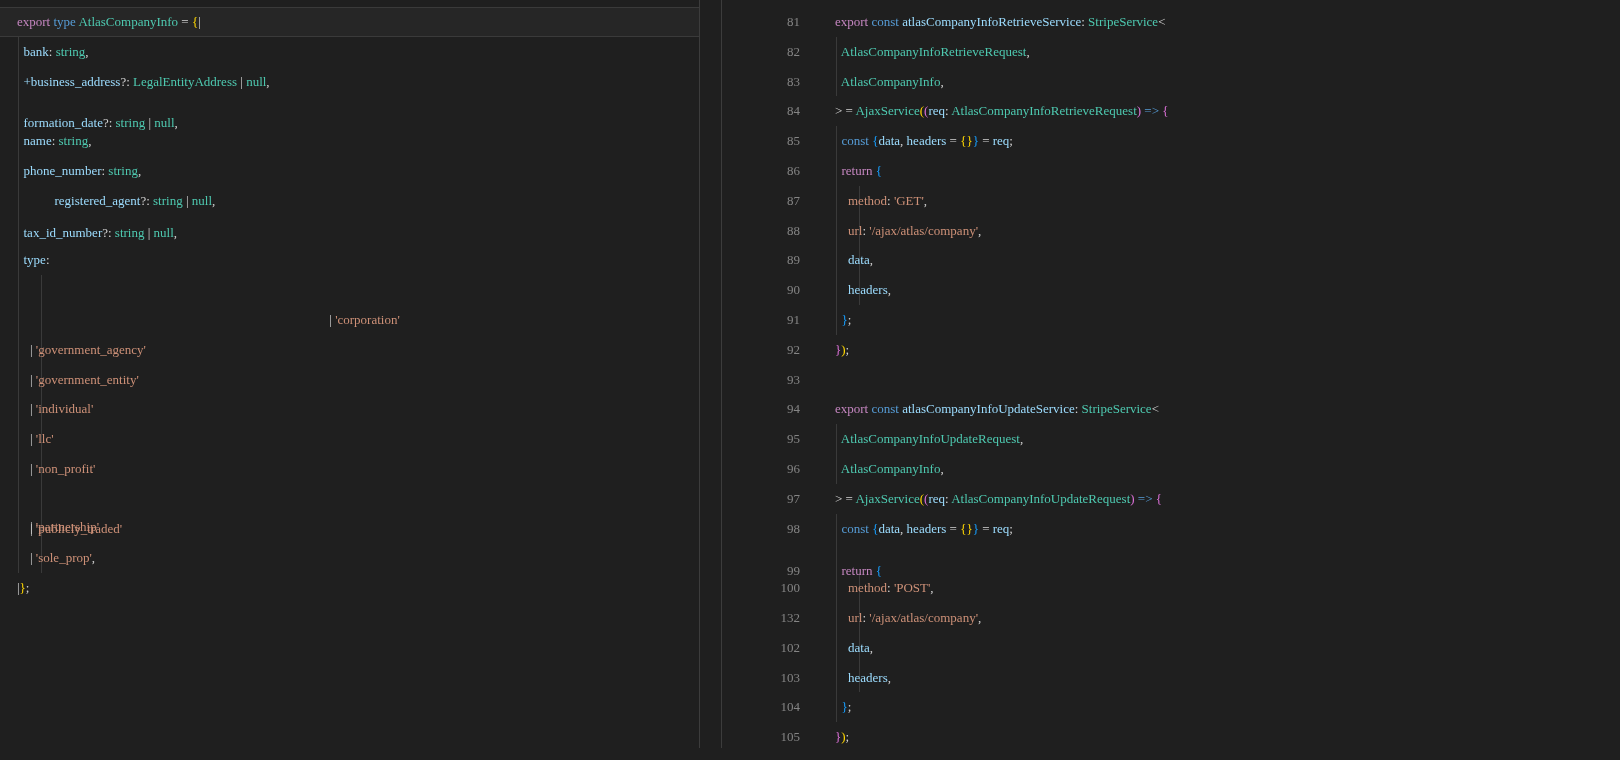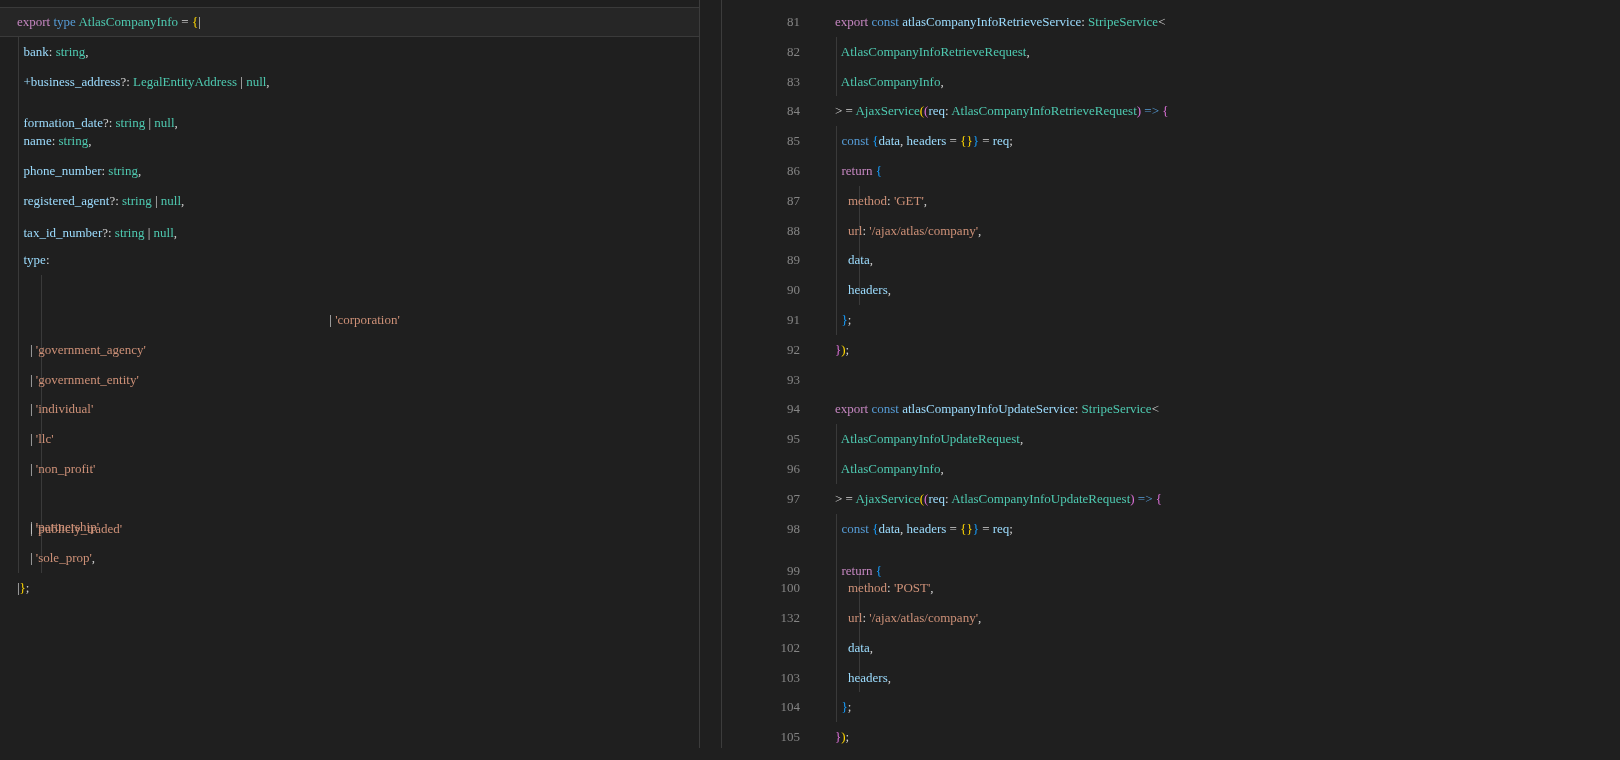--- a/index.html
+++ b/index.html
@@ -34,21 +34,21 @@
   <div class="pane left" id="left-pane">
       <div class="line-highlight" style="top: 7px; left: 0px; right: 0px;"></div>
       <div class="indent-guide" style="left: 18px; top: 36.8px; height: 536.4px;"></div>
       <div class="indent-guide" style="left: 40.8779px; top: 275.2px; height: 298px;"></div>
       <div class="row" style="top: 7px;"><span class="code"><span class="tok-kc">export</span><span class="tok-p"> </span><span class="tok-kb">type</span><span class="tok-p"> </span><span class="tok-ty">AtlasCompanyInfo</span><span class="tok-p"> = </span><span class="tok-b1">{</span><span class="tok-p">|</span></span></div>
       <div class="row" style="top: 36.8px;"><span class="code"><span class="tok-p">  </span><span class="tok-id">bank</span><span class="tok-p">: </span><span class="tok-ty">string</span><span class="tok-p">,</span></span></div>
       <div class="row" style="top: 66.6px;"><span class="code"><span class="tok-p">  </span><span class="tok-id">+business_address</span><span class="tok-p">?: </span><span class="tok-ty">LegalEntityAddress</span><span class="tok-p"> | </span><span class="tok-ty">null</span><span class="tok-p">,</span></span></div>
       <div class="row" style="top: 108px;"><span class="code"><span class="tok-p">  </span><span class="tok-id">formation_date</span><span class="tok-p">?: </span><span class="tok-ty">string</span><span class="tok-p"> | </span><span class="tok-ty">null</span><span class="tok-p">,</span></span></div>
       <div class="row" style="top: 126.2px;"><span class="code"><span class="tok-p">  </span><span class="tok-id">name</span><span class="tok-p">: </span><span class="tok-ty">string</span><span class="tok-p">,</span></span></div>
       <div class="row" style="top: 156px;"><span class="code"><span class="tok-p">  </span><span class="tok-id">phone_number</span><span class="tok-p">: </span><span class="tok-ty">string</span><span class="tok-p">,</span></span></div>
-      <div class="row" style="top: 185.8px;"><span class="code"><span class="tok-p">  </span><span class="tok-id">registered_agent</span><span class="tok-p">?: </span><span class="tok-ty">string</span><span class="tok-p"> | </span><span class="tok-ty">null</span><span class="tok-p">,</span></span></div>
+      <div class="row" style="top: 185.8px; padding-left: 31px;"><span class="code"><span class="tok-p">  </span><span class="tok-id">registered_agent</span><span class="tok-p">?: </span><span class="tok-ty">string</span><span class="tok-p"> | </span><span class="tok-ty">null</span><span class="tok-p">,</span></span></div>
       <div class="row" style="top: 218px;"><span class="code"><span class="tok-p">  </span><span class="tok-id">tax_id_number</span><span class="tok-p">?: </span><span class="tok-ty">string</span><span class="tok-p"> | </span><span class="tok-ty">null</span><span class="tok-p">,</span></span></div>
       <div class="row" style="top: 245.4px;"><span class="code"><span class="tok-p">  </span><span class="tok-id">type</span><span class="tok-p">:</span></span></div>
       <div class="row" style="top: 305px; text-align: center;"><span class="code"><span class="tok-p">    | </span><span class="tok-st">'corporation'</span></span></div>
       <div class="row" style="top: 334.8px;"><span class="code"><span class="tok-p">    | </span><span class="tok-st">'government_agency'</span></span></div>
       <div class="row" style="top: 364.6px;"><span class="code"><span class="tok-p">    | </span><span class="tok-st">'government_entity'</span></span></div>
       <div class="row" style="top: 394.4px;"><span class="code"><span class="tok-p">    | </span><span class="tok-st">'individual'</span></span></div>
       <div class="row" style="top: 424.2px;"><span class="code"><span class="tok-p">    | </span><span class="tok-st">'llc'</span></span></div>
       <div class="row" style="top: 454px;"><span class="code"><span class="tok-p">    | </span><span class="tok-st">'non_profit'</span></span></div>
       <div class="row" style="top: 512px;"><span class="code"><span class="tok-p">    | </span><span class="tok-st">'partnership'</span></span></div>
       <div class="row" style="top: 513.6px;"><span class="code"><span class="tok-p">    | </span><span class="tok-st">'publicly_traded'</span></span></div>

